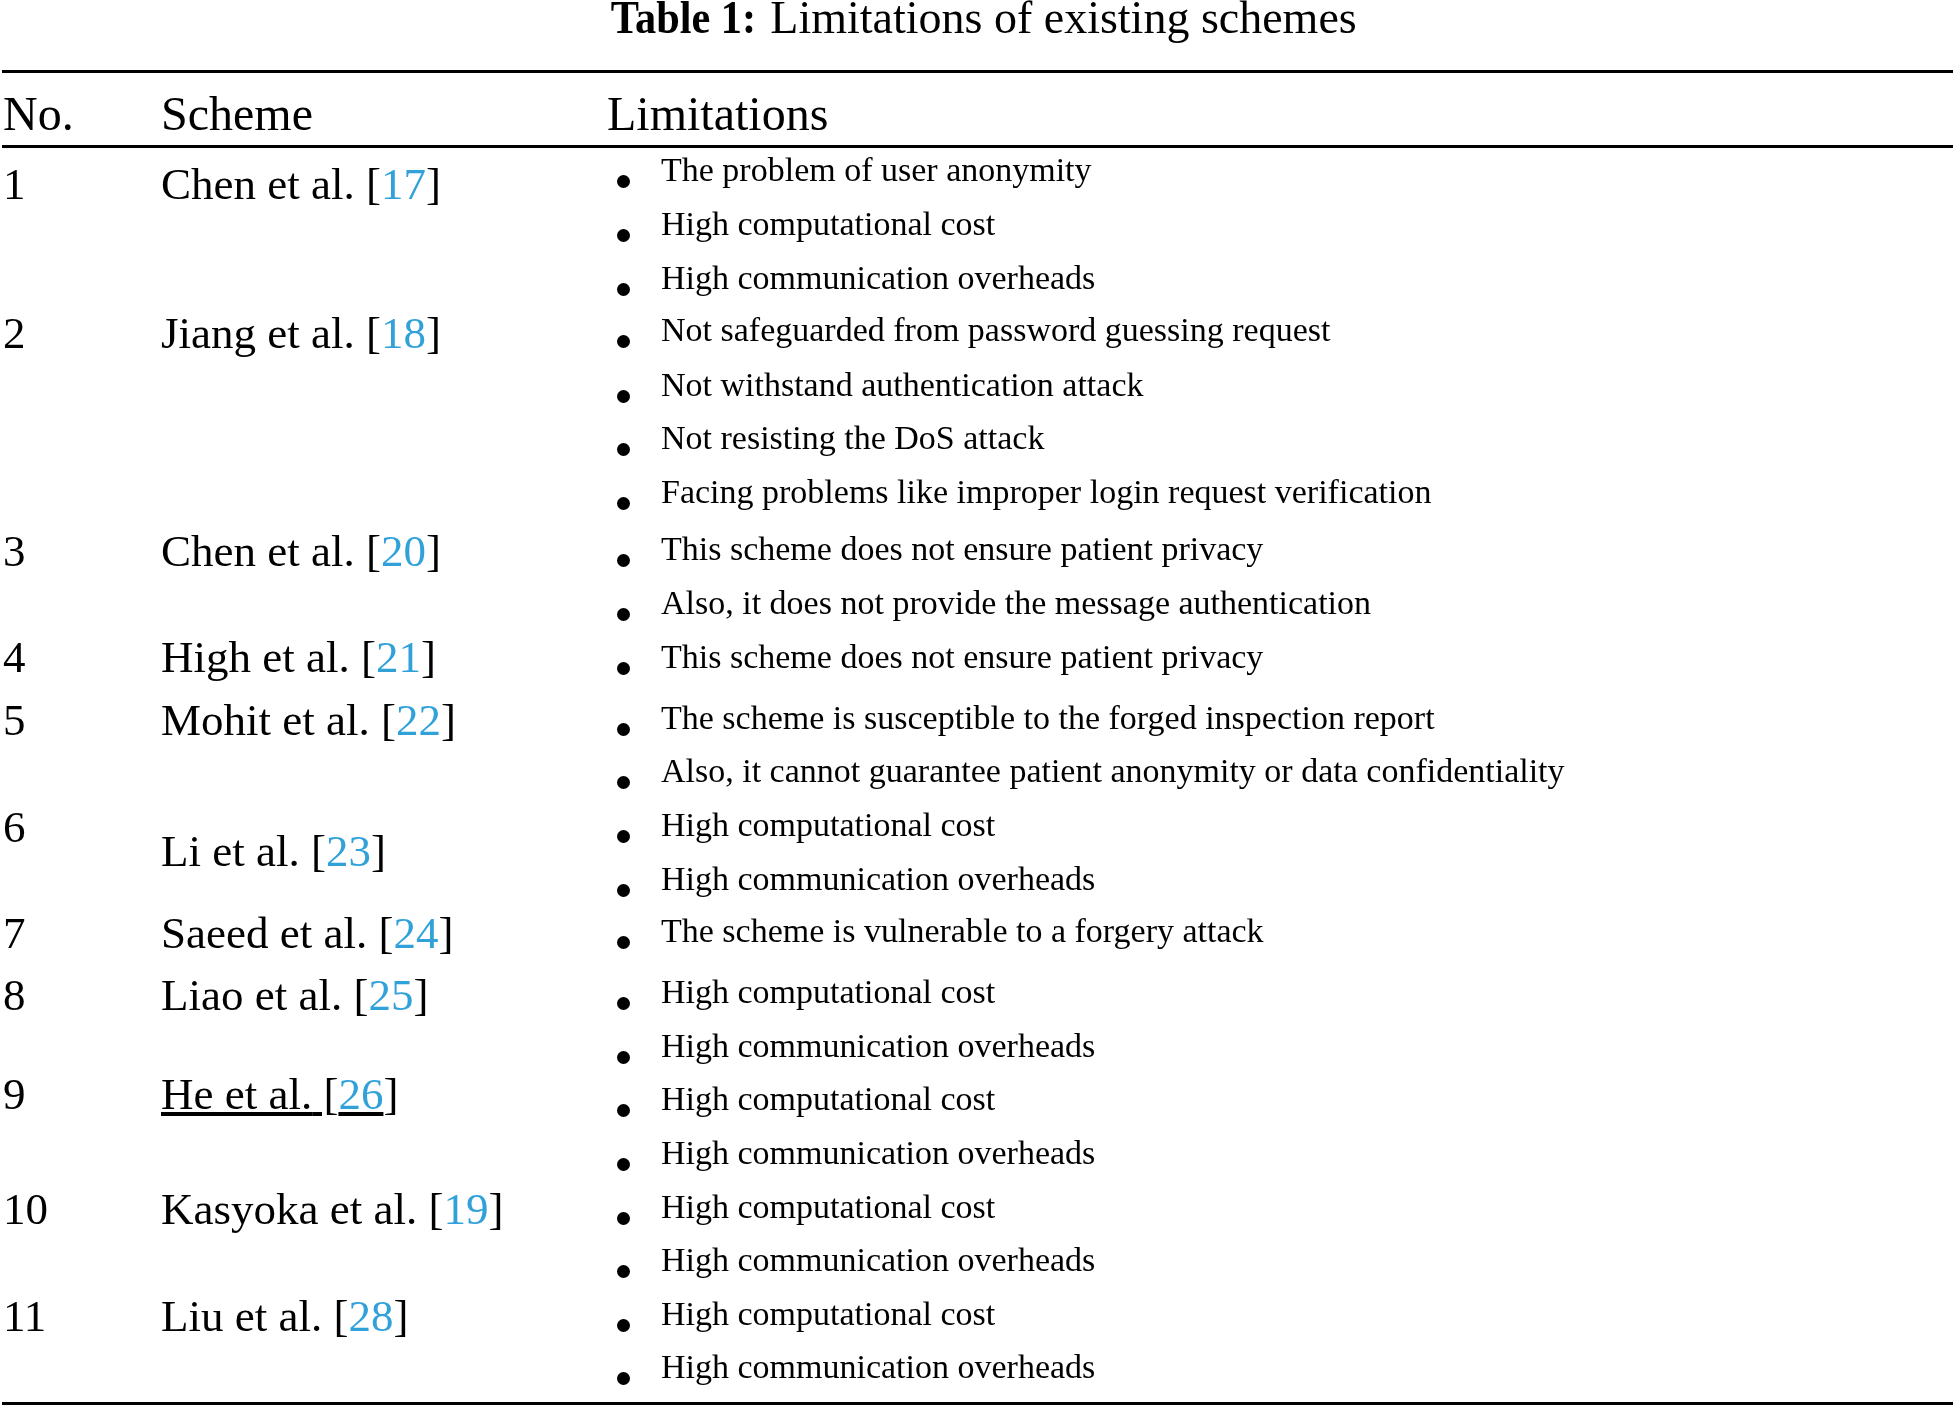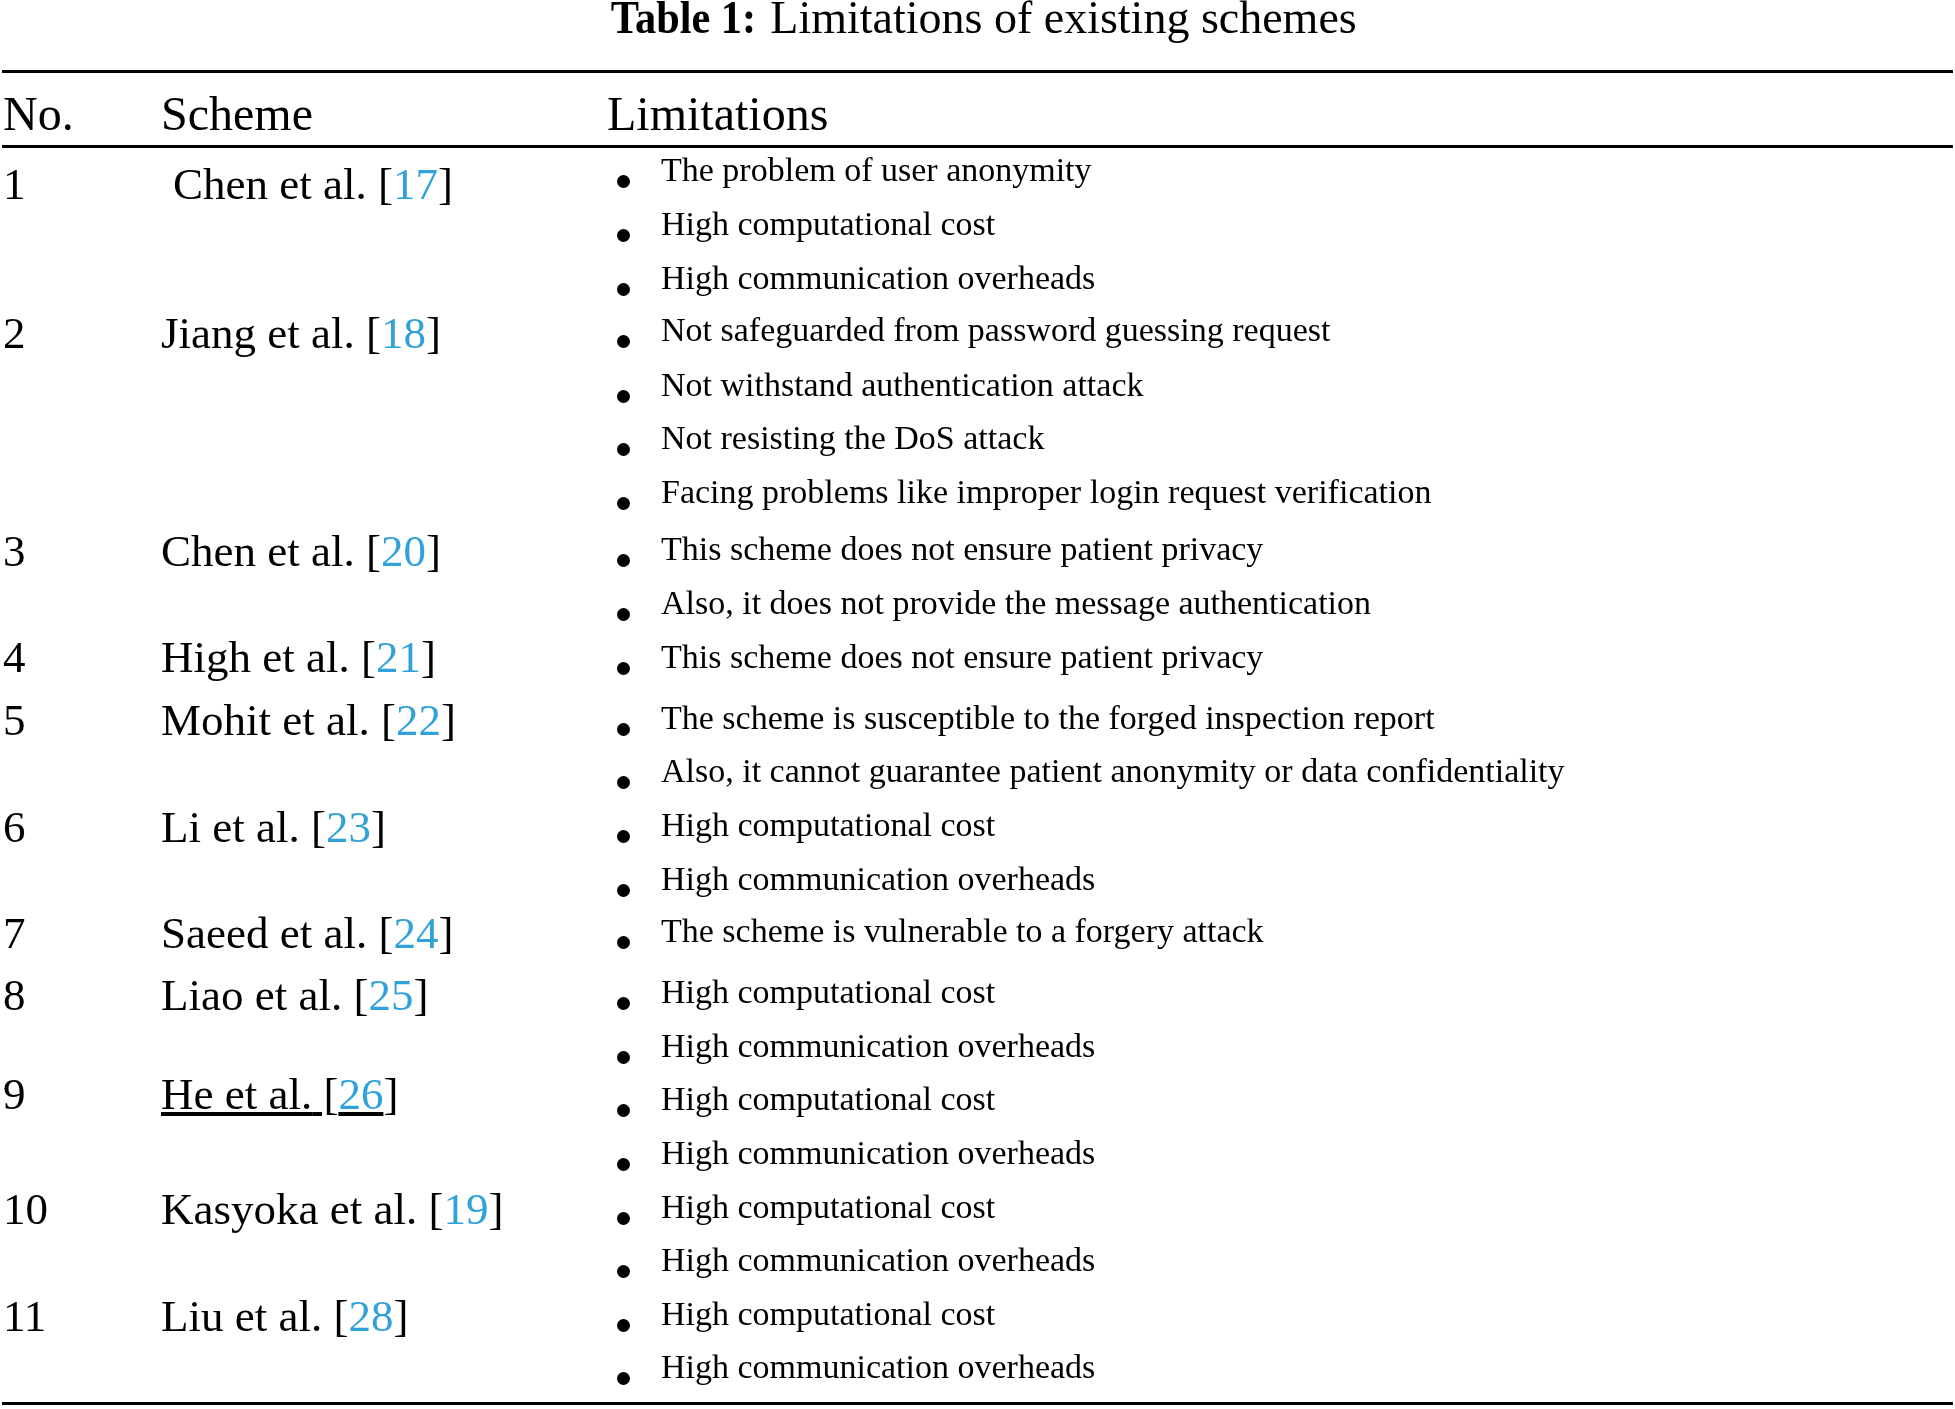--- a/index.html
+++ b/index.html
@@ -31,21 +31,21 @@
 
 <div class="abs hdr" style="left:3px">No.</div>
 <div class="abs hdr" style="left:161px">Scheme</div>
 <div class="abs hdr" style="left:607px">Limitations</div>
 
 <div class="rule mid"></div>
 
 <div id="rows">
     <div>
       <div class="abs cell-no" style="top: 162px;">1</div>
-      <div class="abs cell-scheme" style="top: 162px; margin-left: 12px;"><span>Chen et al.</span><span> [</span><span class="cite">17</span><span>]</span></div>
+      <div class="abs cell-scheme" style="top: 162px;"><span>Chen et al.</span><span> [</span><span class="cite">17</span><span>]</span></div>
       <div class="bullet" style="top: 175px;"></div>
       <div class="abs lim" style="top: 153px;">The problem of user anonymity</div>
       <div class="bullet" style="top: 229px;"></div>
       <div class="abs lim" style="top: 207px;">High computational cost</div>
       <div class="bullet" style="top: 283px;"></div>
       <div class="abs lim" style="top: 261px;">High communication overheads</div>
     </div>
     <div>
       <div class="abs cell-no" style="top: 311px;">2</div>
       <div class="abs cell-scheme" style="top: 311px;"><span>Jiang et al.</span><span> [</span><span class="cite">18</span><span>]</span></div>
@@ -75,21 +75,21 @@
     <div>
       <div class="abs cell-no" style="top: 698px;">5</div>
       <div class="abs cell-scheme" style="top: 698px;"><span>Mohit et al.</span><span> [</span><span class="cite">22</span><span>]</span></div>
       <div class="bullet" style="top: 723px;"></div>
       <div class="abs lim" style="top: 701px;">The scheme is susceptible to the forged inspection report</div>
       <div class="bullet" style="top: 776px;"></div>
       <div class="abs lim" style="top: 754px;">Also, it cannot guarantee patient anonymity or data confidentiality</div>
     </div>
     <div>
       <div class="abs cell-no" style="top: 805px;">6</div>
-      <div class="abs cell-scheme" style="top: 805px; text-align: center;"><span>Li et al.</span><span> [</span><span class="cite">23</span><span>]</span></div>
+      <div class="abs cell-scheme" style="top: 829px; text-align: center;"><span>Li et al.</span><span> [</span><span class="cite">23</span><span>]</span></div>
       <div class="bullet" style="top: 830px;"></div>
       <div class="abs lim" style="top: 808px;">High computational cost</div>
       <div class="bullet" style="top: 884px;"></div>
       <div class="abs lim" style="top: 862px;">High communication overheads</div>
     </div>
     <div>
       <div class="abs cell-no" style="top: 911px;">7</div>
       <div class="abs cell-scheme" style="top: 911px;"><span>Saeed et al.</span><span> [</span><span class="cite">24</span><span>]</span></div>
       <div class="bullet" style="top: 936px;"></div>
       <div class="abs lim" style="top: 914px; text-align: right;">The scheme is vulnerable to a forgery attack</div>

